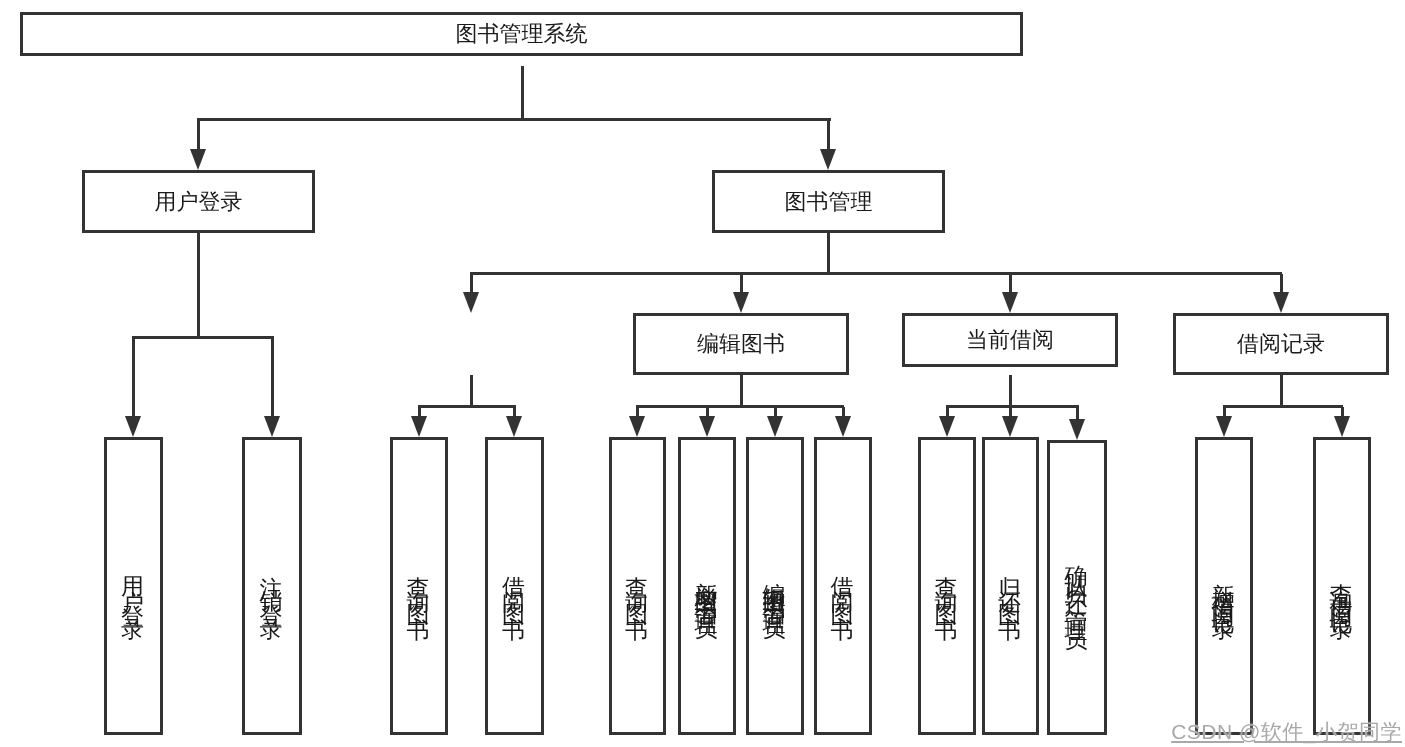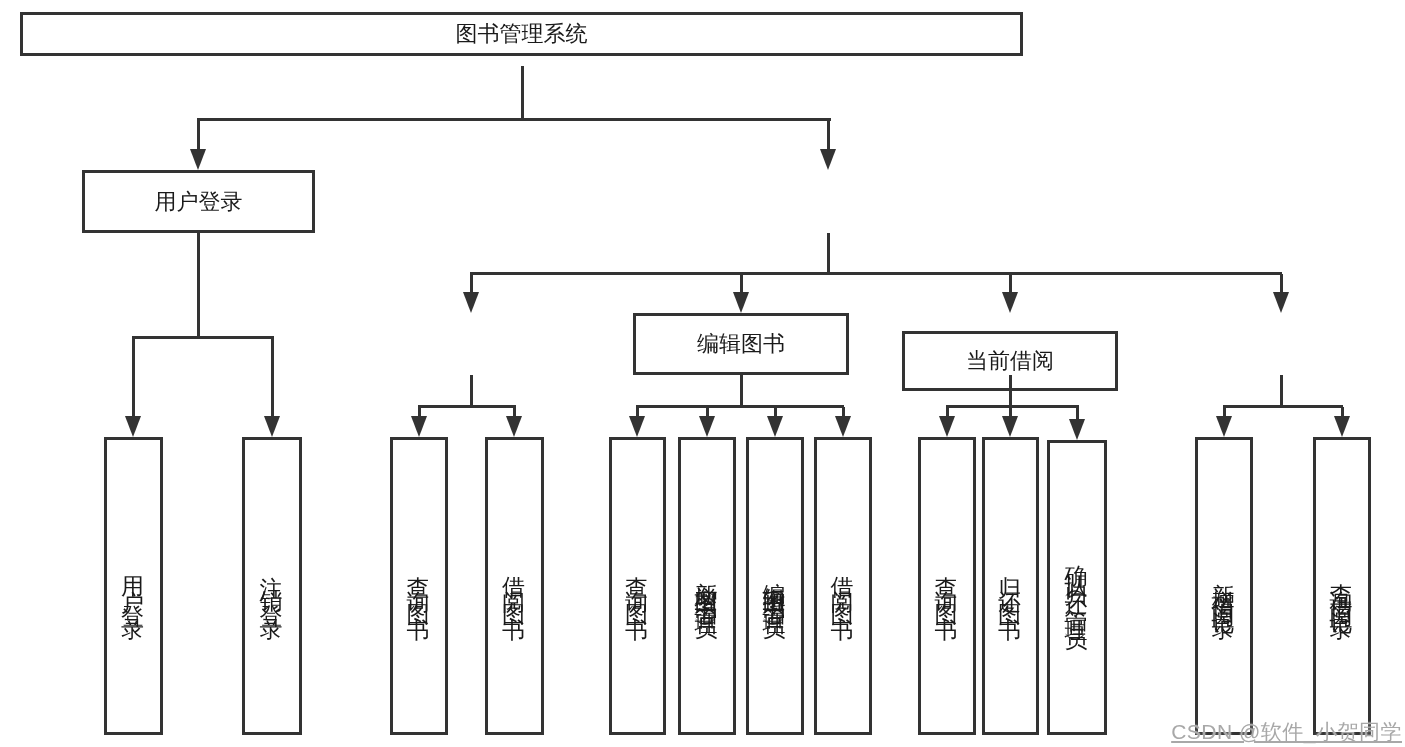--- a/index.html
+++ b/index.html
@@ -75,20 +75,23 @@
     <div class="hl" style="left:197px;top:118px;width:634px"></div>
     <div class="vl" style="left:197px;top:120px;height:34px"></div>
     <div class="ah" style="left:190px;top:149px"></div>
     <div class="vl" style="left:827px;top:120px;height:34px"></div>
     <div class="ah" style="left:820px;top:149px"></div>
   </div>
 
   <div class="box h" style="left:82px;top:170px;width:233px;height:63px">
     <span>用户登录</span>
   </div>
+  <div class="box h" style="left:712px;top:170px;width:233px;height:63px">
+    <span>图书管理</span>
+  </div>
 
   <div>
     <div class="vl" style="left:197px;top:233px;height:106px"></div>
     <div class="hl" style="left:132px;top:336px;width:142px"></div>
     <div class="vl" style="left:132px;top:338px;height:84px"></div>
     <div class="ah" style="left:125px;top:416px"></div>
     <div class="vl" style="left:271px;top:338px;height:84px"></div>
     <div class="ah" style="left:264px;top:416px"></div>
   </div>
 
@@ -101,22 +104,25 @@
     <div class="ah" style="left:733px;top:292px"></div>
     <div class="vl" style="left:1009px;top:274px;height:22px"></div>
     <div class="ah" style="left:1002px;top:292px"></div>
     <div class="vl" style="left:1280px;top:274px;height:22px"></div>
     <div class="ah" style="left:1273px;top:292px"></div>
   </div>
 
   <div class="box h" style="left:633px;top:313px;width:216px;height:62px">
     <span>编辑图书</span>
   </div>
-  <div class="box h" style="left:902px;top:331px;width:216px;height:60px">
+  <div class="box h" style="left:902px;top:313px;width:216px;height:54px">
     <span>当前借阅</span>
+  </div>
+  <div class="box h" style="left:1173px;top:313px;width:216px;height:62px">
+    <span>借阅记录</span>
   </div>
 
   <div>
     <div class="vl" style="left:470px;top:375px;height:32px"></div>
     <div class="hl" style="left:418px;top:405px;width:98px"></div>
     <div class="vl" style="left:418px;top:407px;height:13px"></div>
     <div class="ah" style="left:411px;top:416px"></div>
     <div class="vl" style="left:513px;top:407px;height:13px"></div>
     <div class="ah" style="left:506px;top:416px"></div>
   </div>

